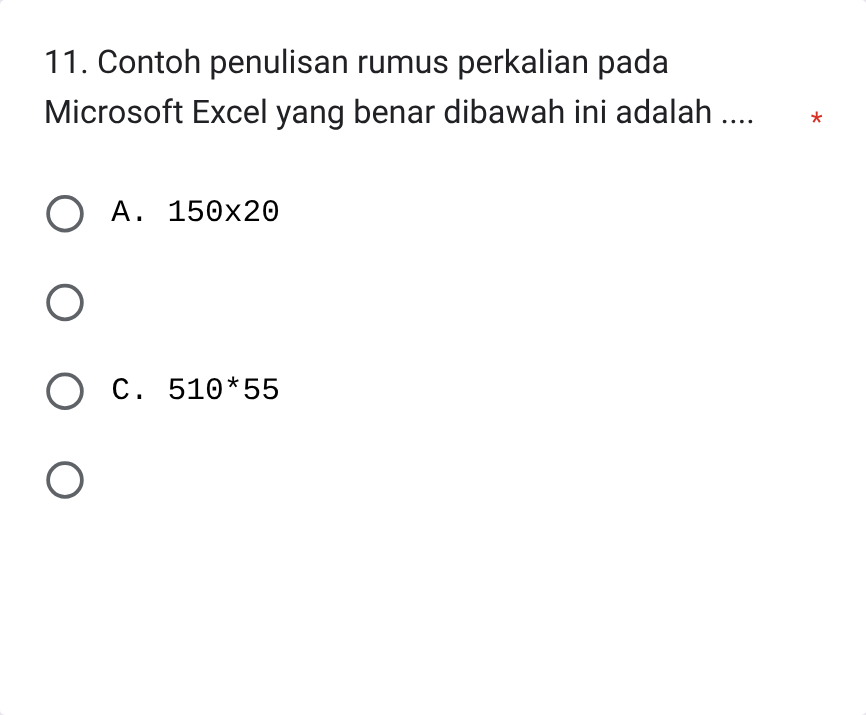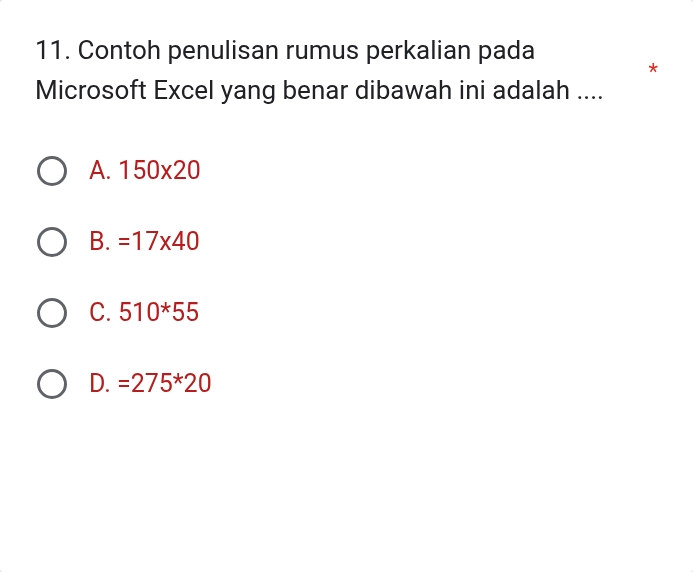--- a/index.html
+++ b/index.html
@@ -19,21 +19,21 @@
     .card {
       background: #fff;
       width: 100%;
       height: 100%;
       padding: 30px 35px 20px 35px;
       border-radius: 4px;
       position: relative;
     }
     .question-header {
       display: flex;
-      align-items: center;
+      align-items: flex-end;
       justify-content: space-between;
       margin-bottom: 45px;
     }
     .question-text {
       font-size: 26px;
       color: #202124;
       line-height: 1.55;
       font-weight: 400;
       flex: 1;
       padding-right: 20px;
@@ -58,43 +58,42 @@
     }
     .radio-circle {
       width: 30px;
       height: 30px;
       border: 3px solid #5f6368;
       border-radius: 50%;
       flex-shrink: 0;
     }
     .option-label {
       font-size: 25px;
-      color: #b91c1c;
+      color: #000000;
       font-weight: 400;
+      font-family: Liberation Mono, monospace;
     }
   </style>
 </head>
 <body>
 
 <div class="card">
   <div class="question-header">
     <div class="question-text">11. Contoh penulisan rumus perkalian pada Microsoft Excel yang benar dibawah ini adalah ....</div>
     <div class="required-mark">*</div>
   </div>
   <div class="options">
     <div class="option">
       <div class="radio-circle"></div>
       <div class="option-label">A. 150x20</div>
     </div>
     <div class="option">
       <div class="radio-circle"></div>
-      <div class="option-label">B. =17x40</div>
     </div>
     <div class="option">
       <div class="radio-circle"></div>
       <div class="option-label">C. 510*55</div>
     </div>
     <div class="option">
       <div class="radio-circle"></div>
-      <div class="option-label">D. =275*20</div>
     </div>
   </div>
 </div>
 
 </body></html>

